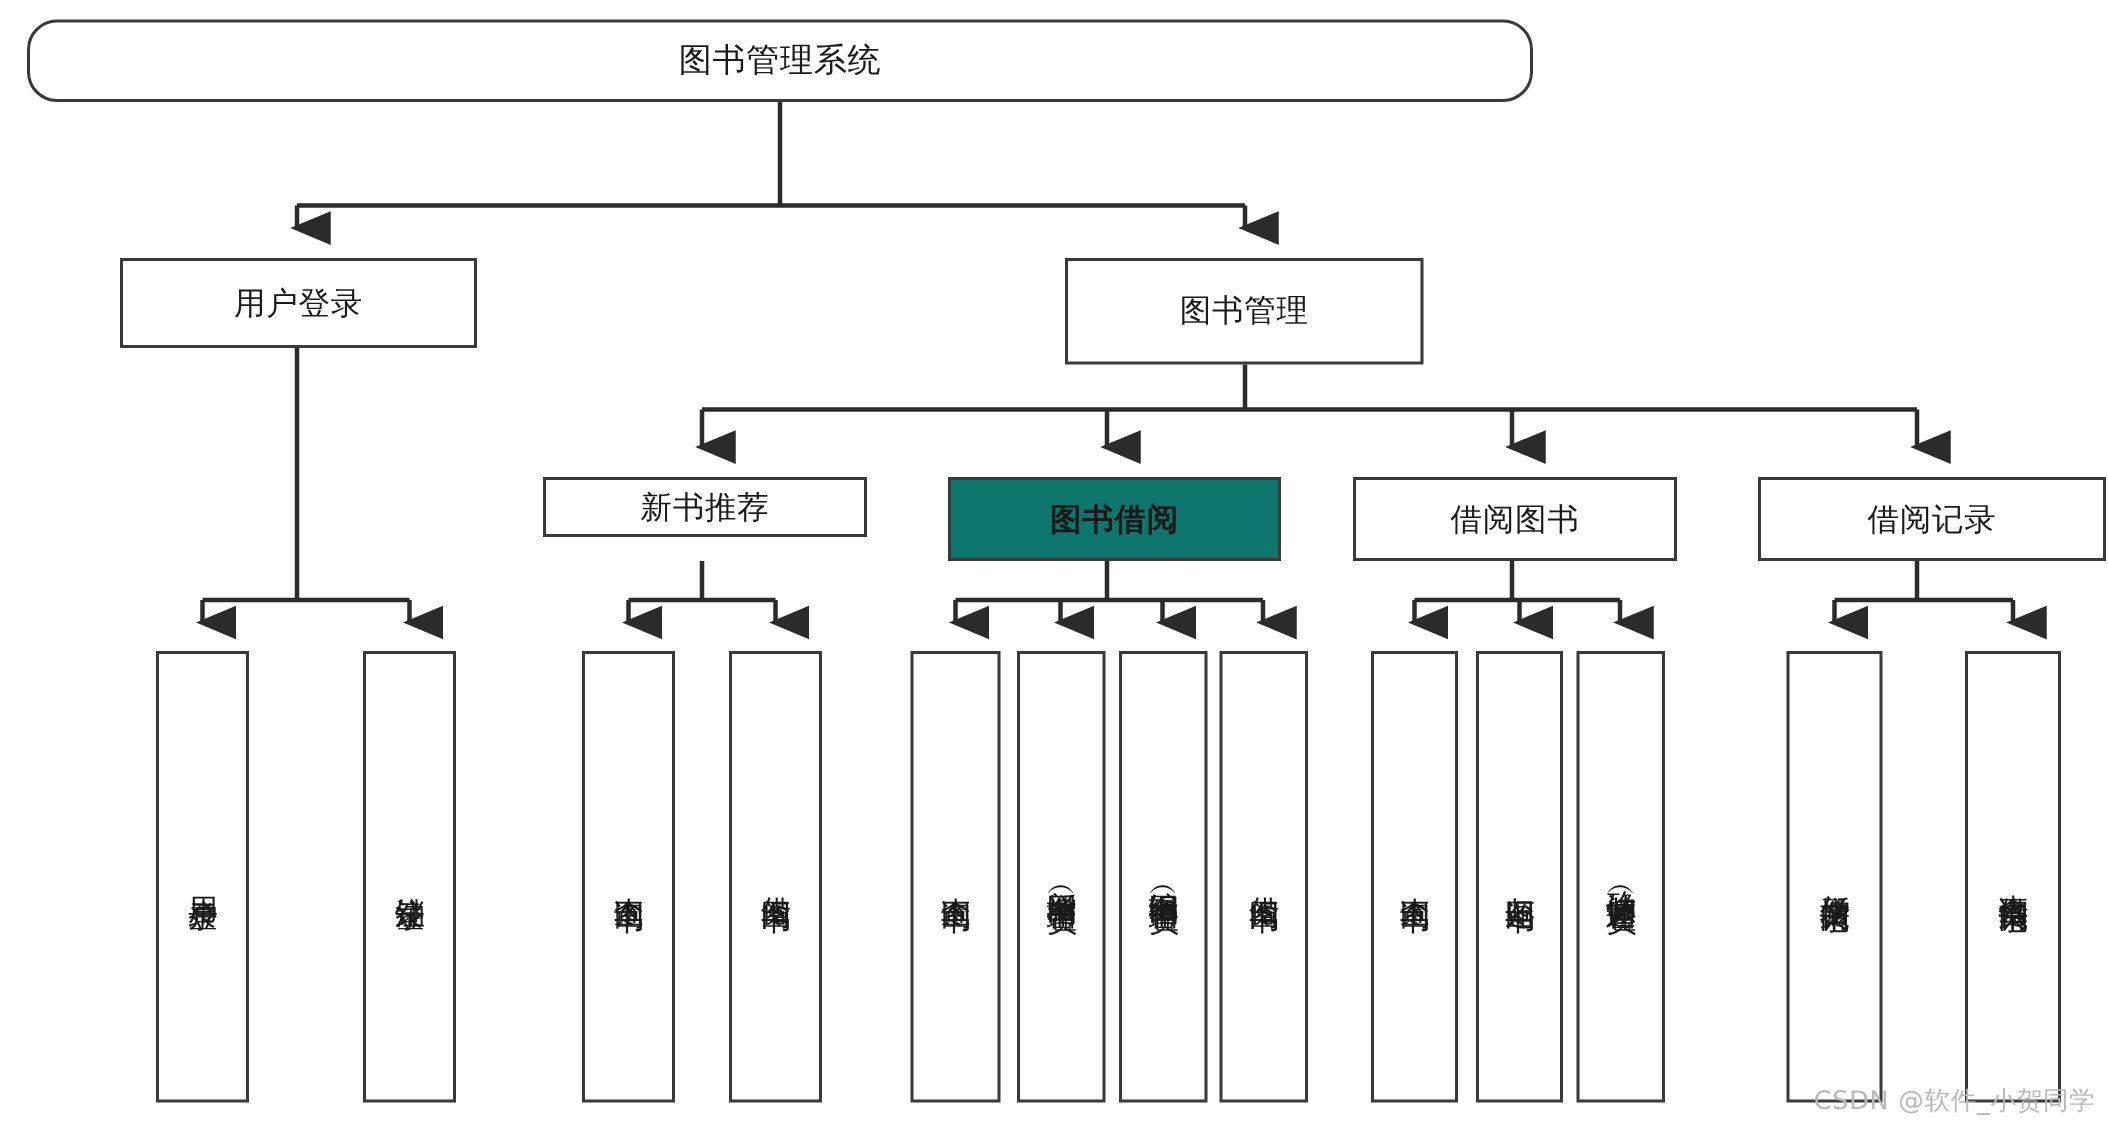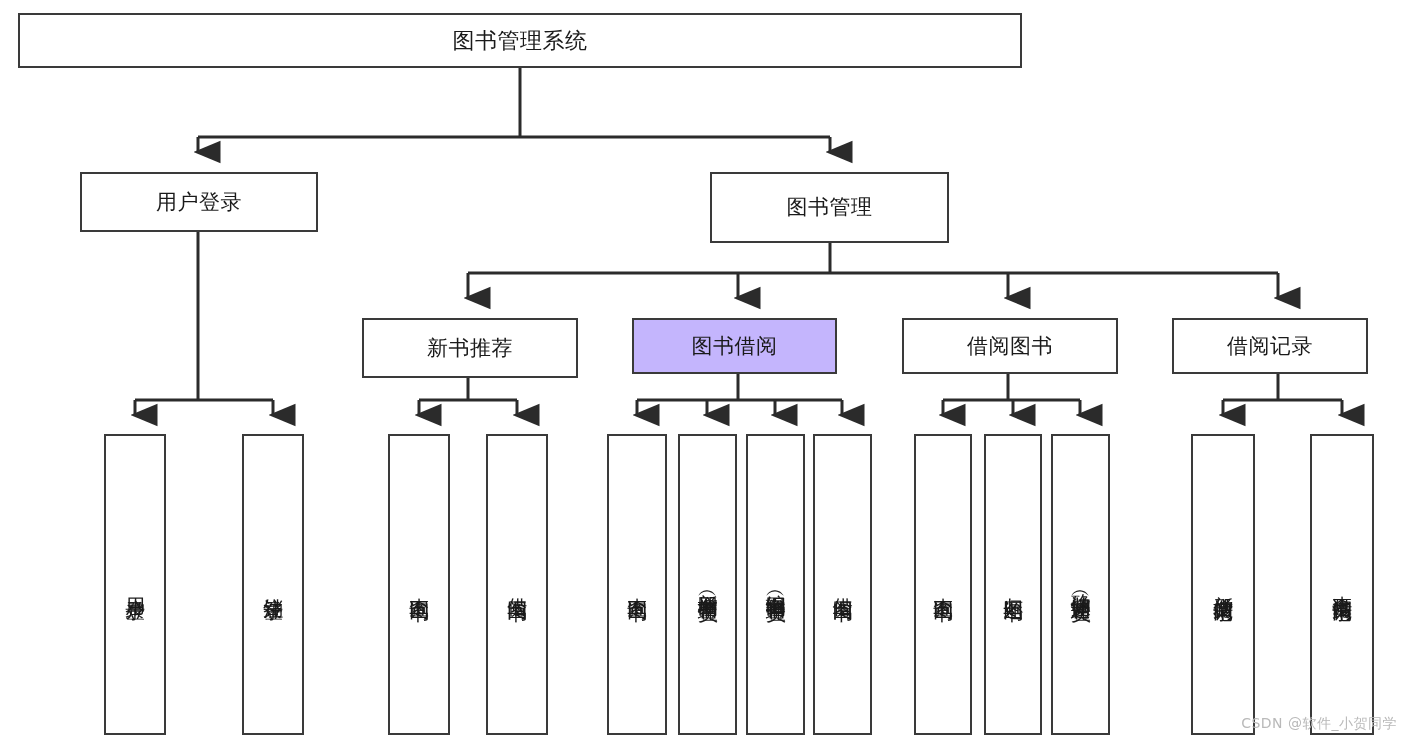--- a/index.html
+++ b/index.html
@@ -57,22 +57,22 @@
     letter-spacing: 1.5px;
     text-align: center;
   }
   .root .node-label { font-size: 22px; }
   .tier2 .node-label { font-size: 21px; }
   .tier3 .node-label { font-size: 21px; }
 
   #watermark {
     position: absolute;
     right: 8px;
-    bottom: 14px;
-    font-size: 14px;
+    bottom: 2px;
+    font-size: 17px;
     color: #b9b9b9;
     white-space: nowrap;
     letter-spacing: 0.5px;
     margin-left: 32px;
   }
 </style>
 </head>
 <body>
 
 <div id="canvas">
@@ -120,41 +120,41 @@
       <path d="M 1013 400 L 1013 415" marker-end="url(#arrow)"></path>
       <path d="M 1080 400 L 1080 415" marker-end="url(#arrow)"></path>
 
       <path d="M 1278 374 L 1278 400"></path>
       <path d="M 1223 400 L 1342 400"></path>
       <path d="M 1223 400 L 1223 415" marker-end="url(#arrow)"></path>
       <path d="M 1342 400 L 1342 415" marker-end="url(#arrow)"></path>
     </g>
   </svg>
 
-  <div class="node root" style="left: 18px; top: 13px; width: 1004px; height: 55px; border-color: rgb(58, 58, 58); background: rgb(255, 255, 255); color: rgb(26, 26, 26);">
+  <div class="node root" style="left: 18px; top: 13px; width: 1004px; height: 55px; border-color: rgb(58, 58, 58); background: rgb(255, 255, 255); color: rgb(26, 26, 26); border-radius: 20px;">
     <span class="node-label">图书管理系统</span>
   </div>
 
   <div class="node tier2" style="left: 80px; top: 172px; width: 238px; height: 60px; border-color: rgb(58, 58, 58); background: rgb(255, 255, 255); color: rgb(26, 26, 26);">
     <span class="node-label">用户登录</span>
   </div>
   <div class="node tier2" style="left: 710px; top: 172px; width: 239px; height: 71px; border-color: rgb(58, 58, 58); background: rgb(255, 255, 255); color: rgb(26, 26, 26);">
     <span class="node-label">图书管理</span>
   </div>
 
-  <div class="node tier3" style="left: 362px; top: 318px; width: 216px; height: 60px; border-color: rgb(58, 58, 58); background: rgb(255, 255, 255); color: rgb(26, 26, 26); align-items: center;">
+  <div class="node tier3" style="left: 362px; top: 318px; width: 216px; height: 40px; border-color: rgb(58, 58, 58); background: rgb(255, 255, 255); color: rgb(26, 26, 26); align-items: center;">
     <span class="node-label">新书推荐</span>
   </div>
-  <div class="node tier3" style="left: 632px; top: 318px; width: 205px; height: 56px; border-color: rgb(58, 58, 58); background: #c4b5fd; color: rgb(26, 26, 26);">
+  <div class="node tier3" style="left: 632px; top: 318px; width: 222px; height: 56px; border-color: rgb(58, 58, 58); background: #0f766e; color: rgb(26, 26, 26); font-weight: bold;">
     <span class="node-label">图书借阅</span>
   </div>
   <div class="node tier3" style="left: 902px; top: 318px; width: 216px; height: 56px; border-color: rgb(58, 58, 58); background: rgb(255, 255, 255); color: rgb(26, 26, 26);">
     <span class="node-label">借阅图书</span>
   </div>
-  <div class="node tier3" style="left: 1172px; top: 318px; width: 196px; height: 56px; border-color: rgb(58, 58, 58); background: rgb(255, 255, 255); color: rgb(26, 26, 26);">
+  <div class="node tier3" style="left: 1172px; top: 318px; width: 232px; height: 56px; border-color: rgb(58, 58, 58); background: rgb(255, 255, 255); color: rgb(26, 26, 26);">
     <span class="node-label">借阅记录</span>
   </div>
 
   <div class="node vertical" style="left: 104px; top: 434px; width: 62px; height: 301px; border-color: rgb(58, 58, 58); background: rgb(255, 255, 255); color: rgb(26, 26, 26);">
     <span class="node-label">用户登录</span>
   </div>
   <div class="node vertical" style="left: 242px; top: 434px; width: 62px; height: 301px; border-color: rgb(58, 58, 58); background: rgb(255, 255, 255); color: rgb(26, 26, 26);">
     <span class="node-label">注销登录</span>
   </div>
   <div class="node vertical" style="left: 388px; top: 434px; width: 62px; height: 301px; border-color: rgb(58, 58, 58); background: rgb(255, 255, 255); color: rgb(26, 26, 26);">

